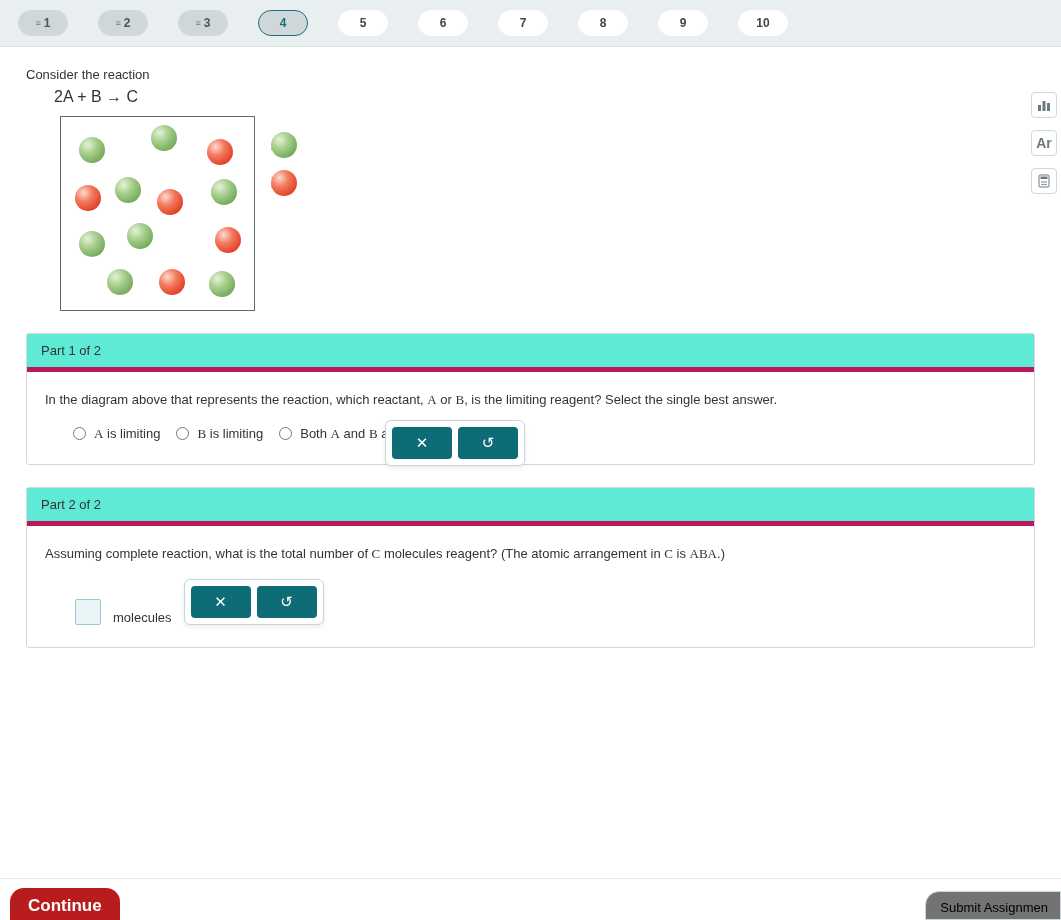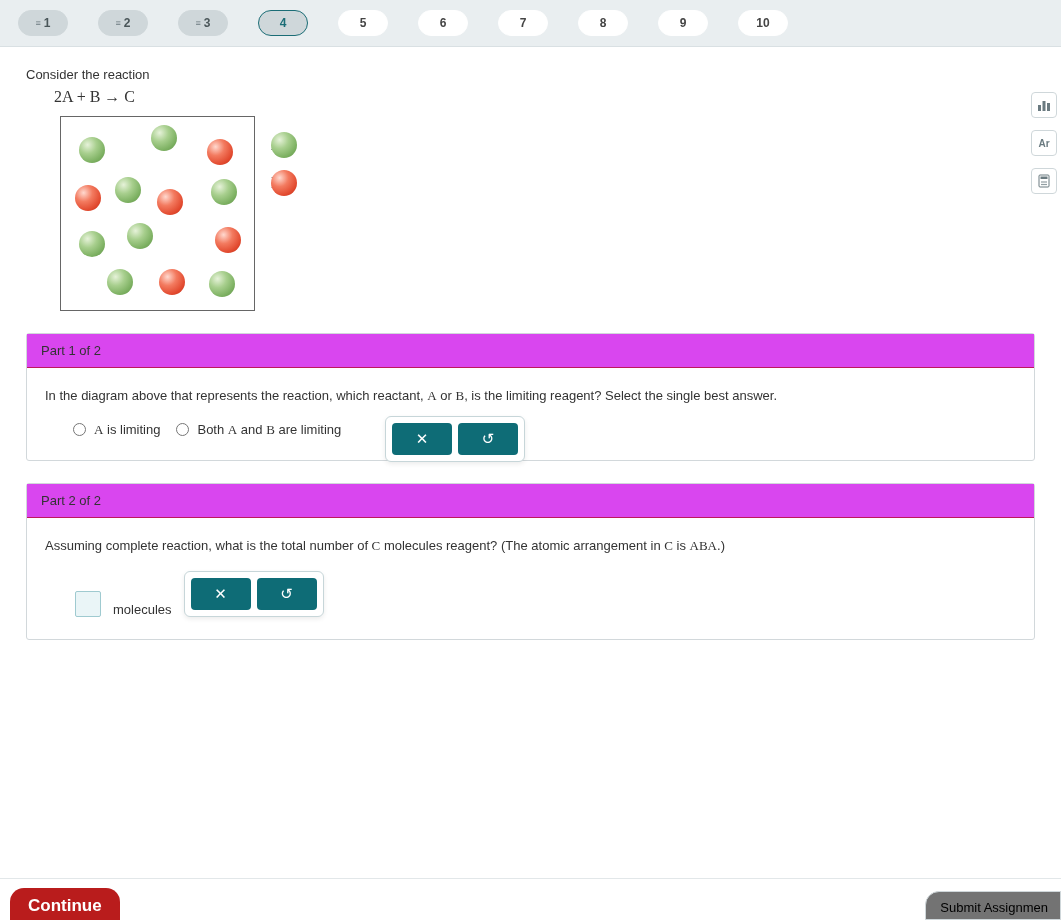--- a/index.html
+++ b/index.html
@@ -35,21 +35,21 @@
     padding: 0 14px;
     gap: 4px;
   }
   .qpill.done { background:#cfd7da; border-color:#cfd7da; color:#4a5659;}
   .qpill.current { background:#cfd7da; border:1.5px solid #1b6d76; color:#1b6d76;}
   .qpill .bars { font-size:9px; letter-spacing:-1px; color:#6b7a7f;}
 
   
   .main { padding: 20px 26px 100px 26px; position:relative;}
   .intro { margin-bottom: 0; }
-  .eq { font-family: Liberation Serif, serif; font-size:16px; margin: 6px 0 10px 28px; }
+  .eq { font-family: Liberation Sans, sans-serif; font-size:16px; margin: 6px 0 10px 28px; }
 
   .figwrap { display:flex; align-items:flex-start; gap:16px; margin-left:34px;}
   .box {
     width: 195px; height: 195px;
     border: 1px solid #666;
     position: relative;
     background:#fff;
   }
   .ball {
     position:absolute; width:26px; height:26px; border-radius:50%;
@@ -61,24 +61,24 @@
   .legball { width:26px; height:26px; border-radius:50%; }
 
   
   .card {
     border:1px solid #d2d8db;
     border-radius:3px;
     margin-top: 22px;
     background:#fff;
   }
   .card-head {
-    background:#d946ef;
+    background:#5eead4;
     padding:9px 14px;
     font-size:13px;
-    border-bottom:1px solid #be185d;
+    border-bottom:5px solid #be185d;
   }
   .card-body { padding: 18px 18px 22px 18px; position:relative;}
   .prompt { margin-bottom: 16px; line-height:1.5;}
   .serif { font-family:"Times New Roman",serif; }
 
   .opts { margin-left: 28px; display:flex; flex-direction:row; gap:16px; }
   .opt { display:flex; align-items:center; gap:8px; cursor:pointer;}
   .opt input { margin:0; }
 
   .toolbar {
@@ -234,20 +234,24 @@
         <span>In the diagram above that represents the reaction, which reactant, </span><span class="serif">A</span><span> or </span><span class="serif">B</span><span>, is the limiting reagent? Select the single best answer.</span>
       </div>
 
       <div class="opts" id="opts1">
           <label class="opt">
             <input type="radio" name="p1" style="">
             <span><span class="serif">A</span> is limiting</span>
           </label>
           <label class="opt">
             <input type="radio" name="p1" style="">
+            <span><span class="serif">B</span> is limiting</span>
+          </label>
+          <label class="opt">
+            <input type="radio" name="p1" style="">
             <span>Both <span class="serif">A</span> and <span class="serif">B</span> are limiting</span>
           </label>
         </div>
 
       <div class="toolbar tb1">
         <button class="tbtn">
             <span>✕</span>
           </button>
         <button class="tbtn">
             <span>↺</span>
@@ -280,21 +284,21 @@
 </div>
 
 <div class="sidetools">
   <div class="stool">
     <svg width="14" height="14" viewBox="0 0 14 14">
         <rect x="1" y="7" width="3" height="6" fill="#6a7a80"></rect>
         <rect x="5.5" y="3" width="3" height="10" fill="#6a7a80"></rect>
         <rect x="10" y="5" width="3" height="8" fill="#6a7a80"></rect>
       </svg>
   </div>
-  <div class="stool" style="font-size:10px;font-weight:bold;">Ar</div>
+  <div class="stool" style="font-size:14px;font-weight:bold;">Ar</div>
   <div class="stool">
     <svg width="14" height="14" viewBox="0 0 14 14">
         <rect x="2" y="1" width="10" height="12" rx="1" fill="none" stroke="#6a7a80"></rect>
         <rect x="3.5" y="2.5" width="7" height="2.5" fill="#6a7a80"></rect>
         <circle cx="5" cy="8" r=".8" fill="#6a7a80"></circle>
         <circle cx="7" cy="8" r=".8" fill="#6a7a80"></circle>
         <circle cx="9" cy="8" r=".8" fill="#6a7a80"></circle>
         <circle cx="5" cy="10.5" r=".8" fill="#6a7a80"></circle>
         <circle cx="7" cy="10.5" r=".8" fill="#6a7a80"></circle>
         <circle cx="9" cy="10.5" r=".8" fill="#6a7a80"></circle>

